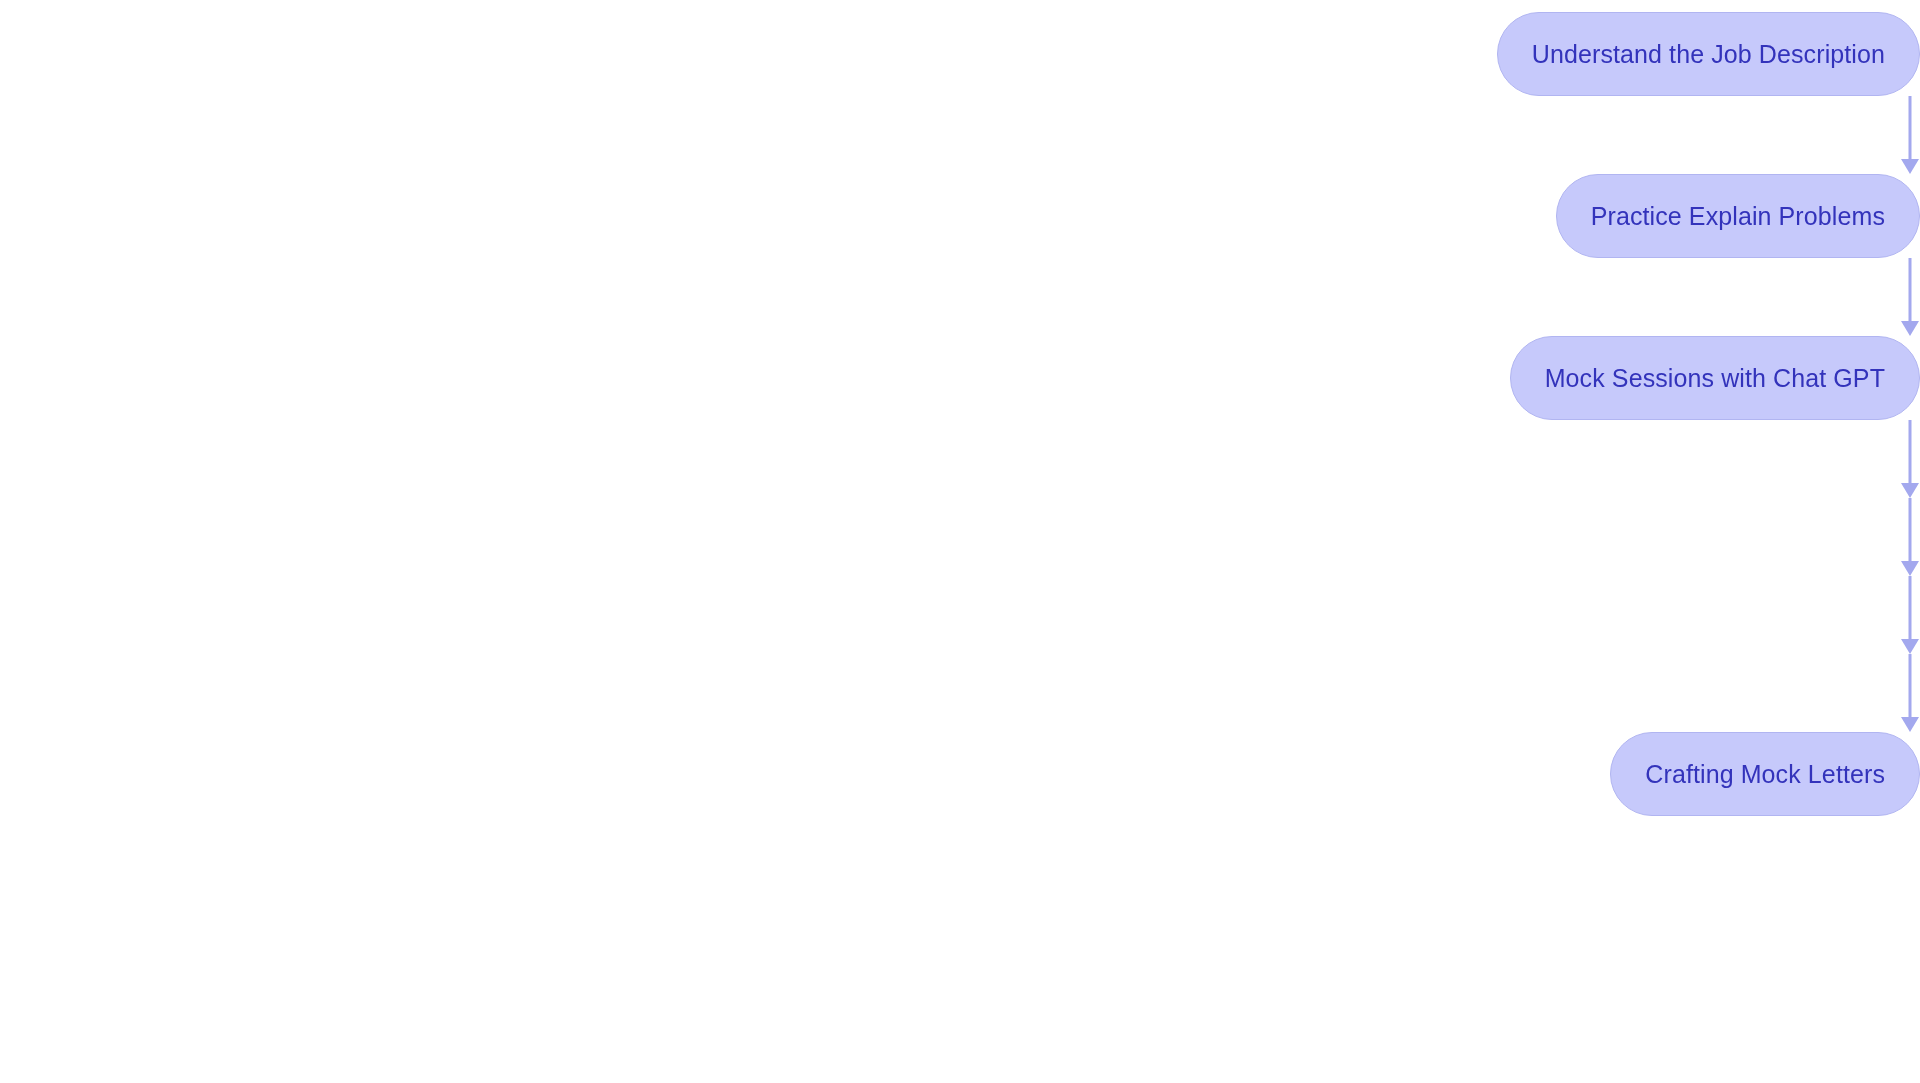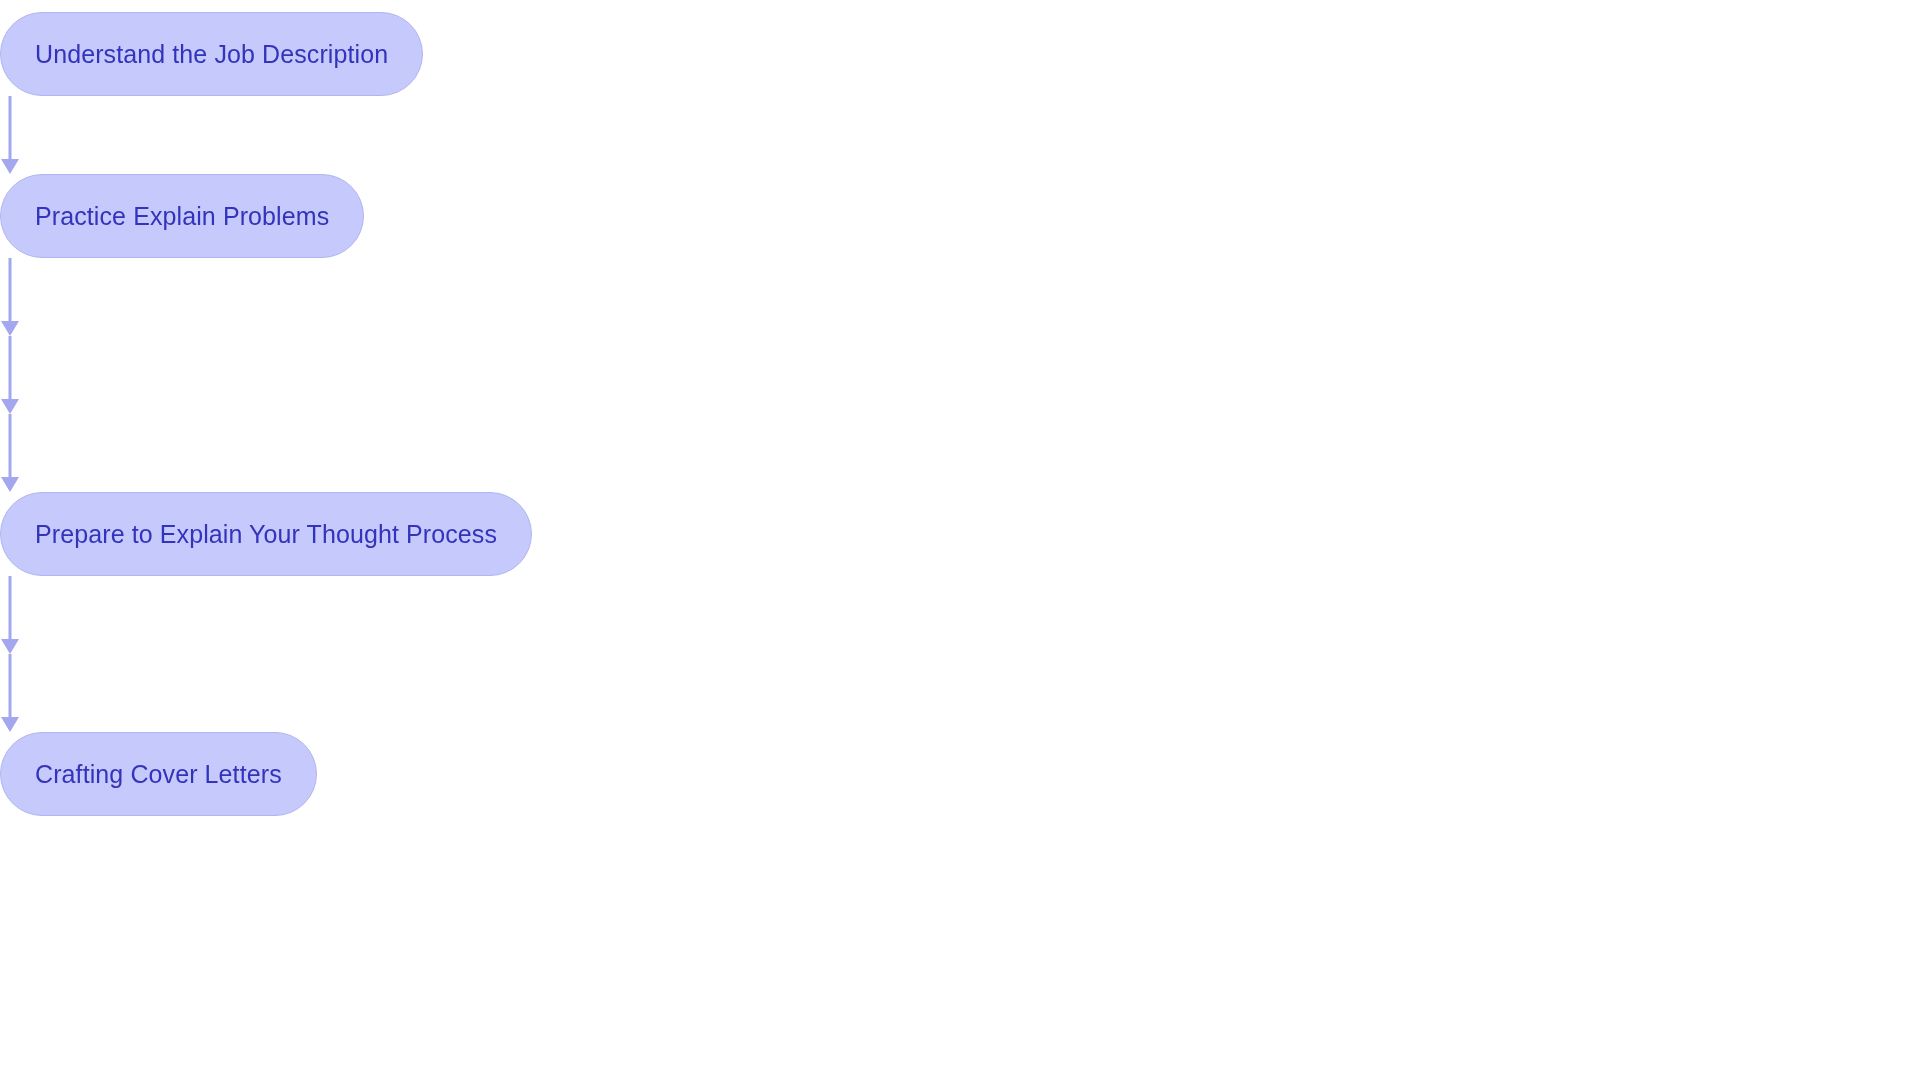--- a/index.html
+++ b/index.html
@@ -21,21 +21,21 @@
     background: #ffffff;
   }
   .flow-column {
     position: absolute;
     left: 0;
     top: 0;
     width: 1920px;
     height: 900px;
     display: flex;
     flex-direction: column;
-    align-items: flex-start;
+    align-items: flex-end;
     justify-content: flex-start;
     padding-top: 12px;
     box-sizing: border-box;
   }
   .flow-node {
     height: 84px;
     box-sizing: border-box;
     border-radius: 42px;
     background: #c6c9fb;
     border: 1.2px solid #b1b5f1;
@@ -95,45 +95,45 @@
 
     <div class="flow-node">
       <span>Practice Explain Problems</span>
     </div>
 
     <div class="flow-connector">
       <div class="conn-line"></div>
       <div class="conn-head"></div>
     </div>
 
+    <div class="flow-node">
+      <span>Mock Sessions with Chat GPT</span>
+    </div>
+
+    <div class="flow-connector">
+      <div class="conn-line"></div>
+      <div class="conn-head"></div>
+    </div>
+
+
+    <div class="flow-connector">
+      <div class="conn-line"></div>
+      <div class="conn-head"></div>
+    </div>
+
 
     <div class="flow-connector">
       <div class="conn-line"></div>
       <div class="conn-head"></div>
     </div>
 
 
     <div class="flow-connector">
       <div class="conn-line"></div>
       <div class="conn-head"></div>
     </div>
 
     <div class="flow-node">
-      <span>Prepare to Explain Your Thought Process</span>
-    </div>
-
-    <div class="flow-connector">
-      <div class="conn-line"></div>
-      <div class="conn-head"></div>
-    </div>
-
-
-    <div class="flow-connector">
-      <div class="conn-line"></div>
-      <div class="conn-head"></div>
-    </div>
-
-    <div class="flow-node">
-      <span>Crafting Cover Letters</span>
+      <span>Crafting Mock Letters</span>
     </div>
 
   </div>
 </div>
 
 </body></html>

